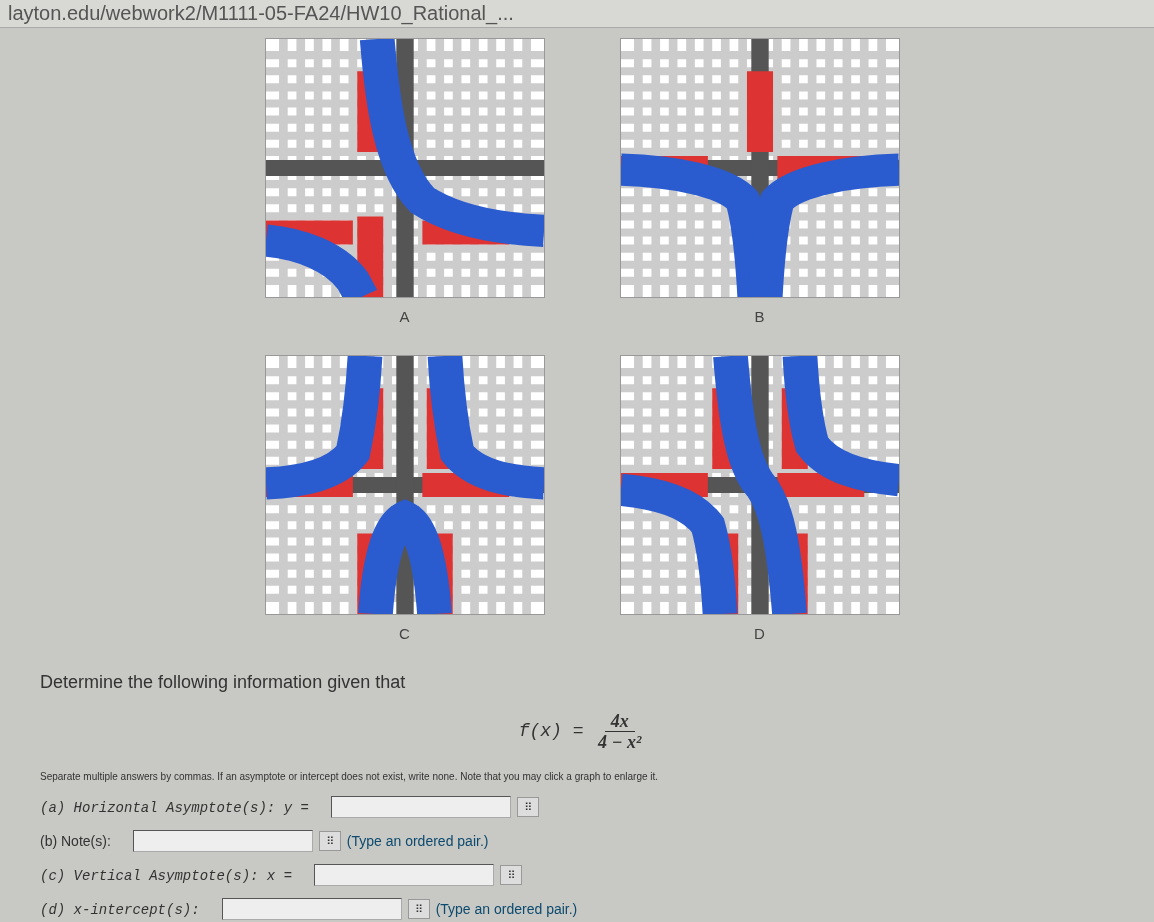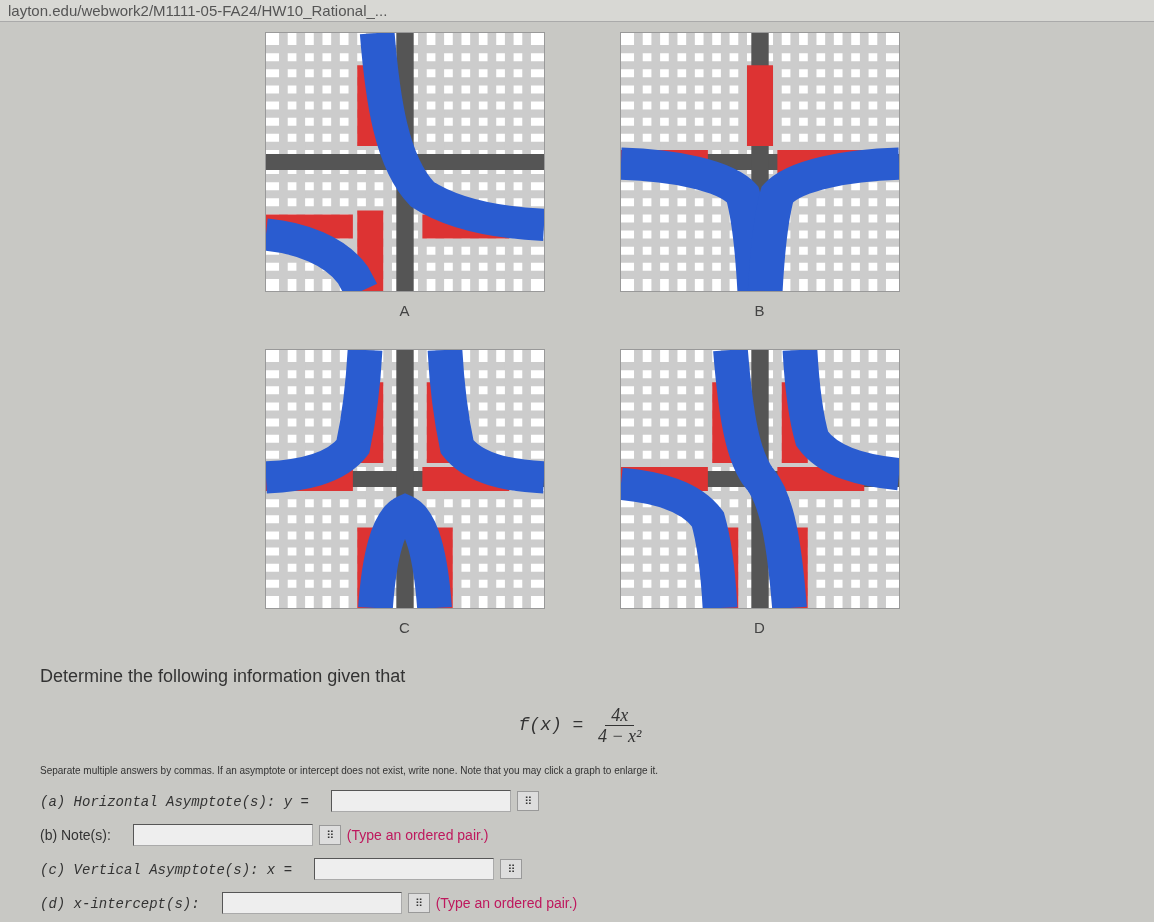--- a/index.html
+++ b/index.html
@@ -7,21 +7,21 @@
     font-family: Arial, Helvetica, sans-serif;
     background: #c8c8c4;
     color: #333;
     width: 1154px;
     height: 922px;
     overflow: hidden;
   }
   .url-bar {
     background: #d8d8d4;
     padding: 2px 8px;
-    font-size: 15px;
+    font-size: 20px;
     color: #555;
     border-bottom: 1px solid #aaa;
   }
   .content {
     padding: 10px 30px 20px 40px;
   }
   .charts-area {
     display: grid;
     grid-template-columns: 1fr 1fr;
     gap: 30px 50px;
@@ -50,20 +50,21 @@
     font-family: 'Times New Roman', serif;
     font-size: 18px;
     font-style: italic;
     margin: 14px 0 18px 0;
   }
   .formula .frac {
     display: inline-block;
     vertical-align: middle;
     text-align: center;
     margin-left: 6px;
+    font-weight: bold;
   }
   .formula .num { border-bottom: 1px solid #333; padding: 0 6px; font-style: italic; }
   .formula .den { padding: 0 4px; font-style: italic; }
   .note { font-size: 10px; margin-bottom: 14px; }
   .qrow {
     display: flex;
     align-items: center;
     margin-bottom: 12px;
     font-size: 14px;
   }
@@ -80,21 +81,21 @@
     align-items: center;
     justify-content: center;
     width: 22px; height: 20px;
     background: #ddd;
     border: 1px solid #999;
     margin: 0 6px;
     font-size: 11px;
     cursor: pointer;
   }
   .keypad span { letter-spacing: -1px; }
-  .hint { color: #be185d; }
+  .hint { color: #0c4a6e; }
   .fx { font-family: Liberation Mono, monospace; font-style: italic; }
 </style>
 </head>
 <body>
 
 <div class="url-bar">layton.edu/webwork2/M1111-05-FA24/HW10_Rational_...</div>
 
 <div class="content">
 
   <div class="charts-area">

